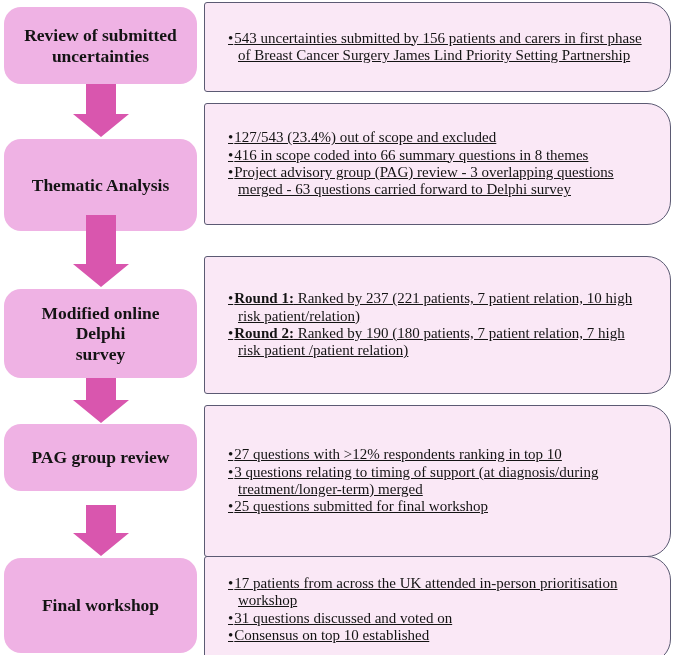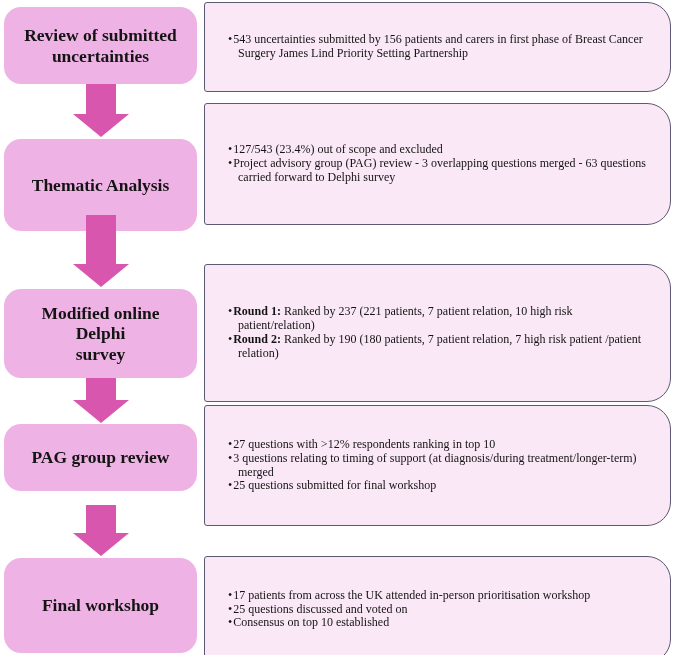--- a/index.html
+++ b/index.html
@@ -35,22 +35,23 @@
     left: 204px;
     width: 467px;
     box-sizing: border-box;
     border-style: solid;
     border-width: 1.5px;
     border-radius: 3px 24px 24px 3px;
     display: flex;
     flex-direction: column;
     justify-content: center;
     padding: 5px 22px 5px 23px;
-    font-size: 12px;
+    font-size: 15px;
     line-height: 1.16;
+    text-decoration: underline;
   }
   .bullet-item {
     padding-left: 10px;
     text-indent: -10px;
   }
   .bullet-char { margin-right: 1px; }
   .down-arrow {
     position: absolute;
     left: 73px;
     width: 56px;
@@ -66,44 +67,45 @@
 uncertainties</span>
     </div>
     <div class="detail-box" style="top: 2px; height: 90px; background: rgb(250, 232, 246); border-color: rgb(91, 90, 115);">
       <div class="bullet-item"><span class="bullet-char">•</span><span>543 uncertainties submitted by 156 patients and carers in first phase of Breast Cancer Surgery James Lind Priority Setting Partnership</span></div>
     </div>
     <div class="stage-box" style="top: 139px; height: 92px; background: rgb(239, 178, 228);">
       <span class="stage-label">Thematic Analysis</span>
     </div>
     <div class="detail-box" style="top: 103px; height: 122px; background: rgb(250, 232, 246); border-color: rgb(91, 90, 115);">
       <div class="bullet-item"><span class="bullet-char">•</span><span>127/543 (23.4%) out of scope and excluded</span></div>
+      <div class="bullet-item"><span class="bullet-char">•</span><span>416 in scope coded into 66 summary questions in 8 themes</span></div>
       <div class="bullet-item"><span class="bullet-char">•</span><span>Project advisory group (PAG) review - 3 overlapping questions merged - 63 questions carried forward to Delphi survey</span></div>
     </div>
     <div class="stage-box" style="top: 289px; height: 89px; background: rgb(239, 178, 228);">
       <span class="stage-label">Modified online Delphi
 survey</span>
     </div>
-    <div class="detail-box" style="top: 264px; height: 138px; background: rgb(250, 232, 246); border-color: rgb(91, 90, 115);">
+    <div class="detail-box" style="top: 256px; height: 138px; background: rgb(250, 232, 246); border-color: rgb(91, 90, 115);">
       <div class="bullet-item"><span class="bullet-char">•</span><b>Round 1:</b><span> Ranked by 237 (221 patients, 7 patient relation, 10 high risk patient/relation)</span></div>
       <div class="bullet-item"><span class="bullet-char">•</span><b>Round 2:</b><span> Ranked by 190 (180 patients, 7 patient relation, 7 high risk patient /patient relation)</span></div>
     </div>
     <div class="stage-box" style="top: 424px; height: 67px; background: rgb(239, 178, 228);">
       <span class="stage-label">PAG group review</span>
     </div>
-    <div class="detail-box" style="top: 405px; height: 121px; background: rgb(250, 232, 246); border-color: rgb(91, 90, 115);">
+    <div class="detail-box" style="top: 405px; height: 152px; background: rgb(250, 232, 246); border-color: rgb(91, 90, 115);">
       <div class="bullet-item"><span class="bullet-char">•</span><span>27 questions with &gt;12% respondents ranking in top 10</span></div>
       <div class="bullet-item"><span class="bullet-char">•</span><span>3 questions relating to timing of support (at diagnosis/during treatment/longer-term) merged</span></div>
       <div class="bullet-item"><span class="bullet-char">•</span><span>25 questions submitted for final workshop</span></div>
     </div>
     <div class="stage-box" style="top: 558px; height: 95px; background: rgb(239, 178, 228);">
       <span class="stage-label">Final workshop</span>
     </div>
     <div class="detail-box" style="top: 556px; height: 107px; background: rgb(250, 232, 246); border-color: rgb(91, 90, 115);">
       <div class="bullet-item"><span class="bullet-char">•</span><span>17 patients from across the UK attended in-person prioritisation workshop</span></div>
-      <div class="bullet-item"><span class="bullet-char">•</span><span>25 questions discussed and voted on</span></div>
+      <div class="bullet-item"><span class="bullet-char">•</span><span>31 questions discussed and voted on</span></div>
       <div class="bullet-item"><span class="bullet-char">•</span><span>Consensus on top 10 established</span></div>
     </div>
     <div class="down-arrow" style="top: 84px; height: 53px;">
       <svg width="56" height="53" viewBox="0 0 56 53">
         <polygon points="13,0 43,0 43,30 56,30 28,53 0,30 13,30" fill="#d956ae"></polygon>
       </svg>
     </div>
     <div class="down-arrow" style="top: 215px; height: 72px;">
       <svg width="56" height="72" viewBox="0 0 56 72">
         <polygon points="13,0 43,0 43,49 56,49 28,72 0,49 13,49" fill="#d956ae"></polygon>

